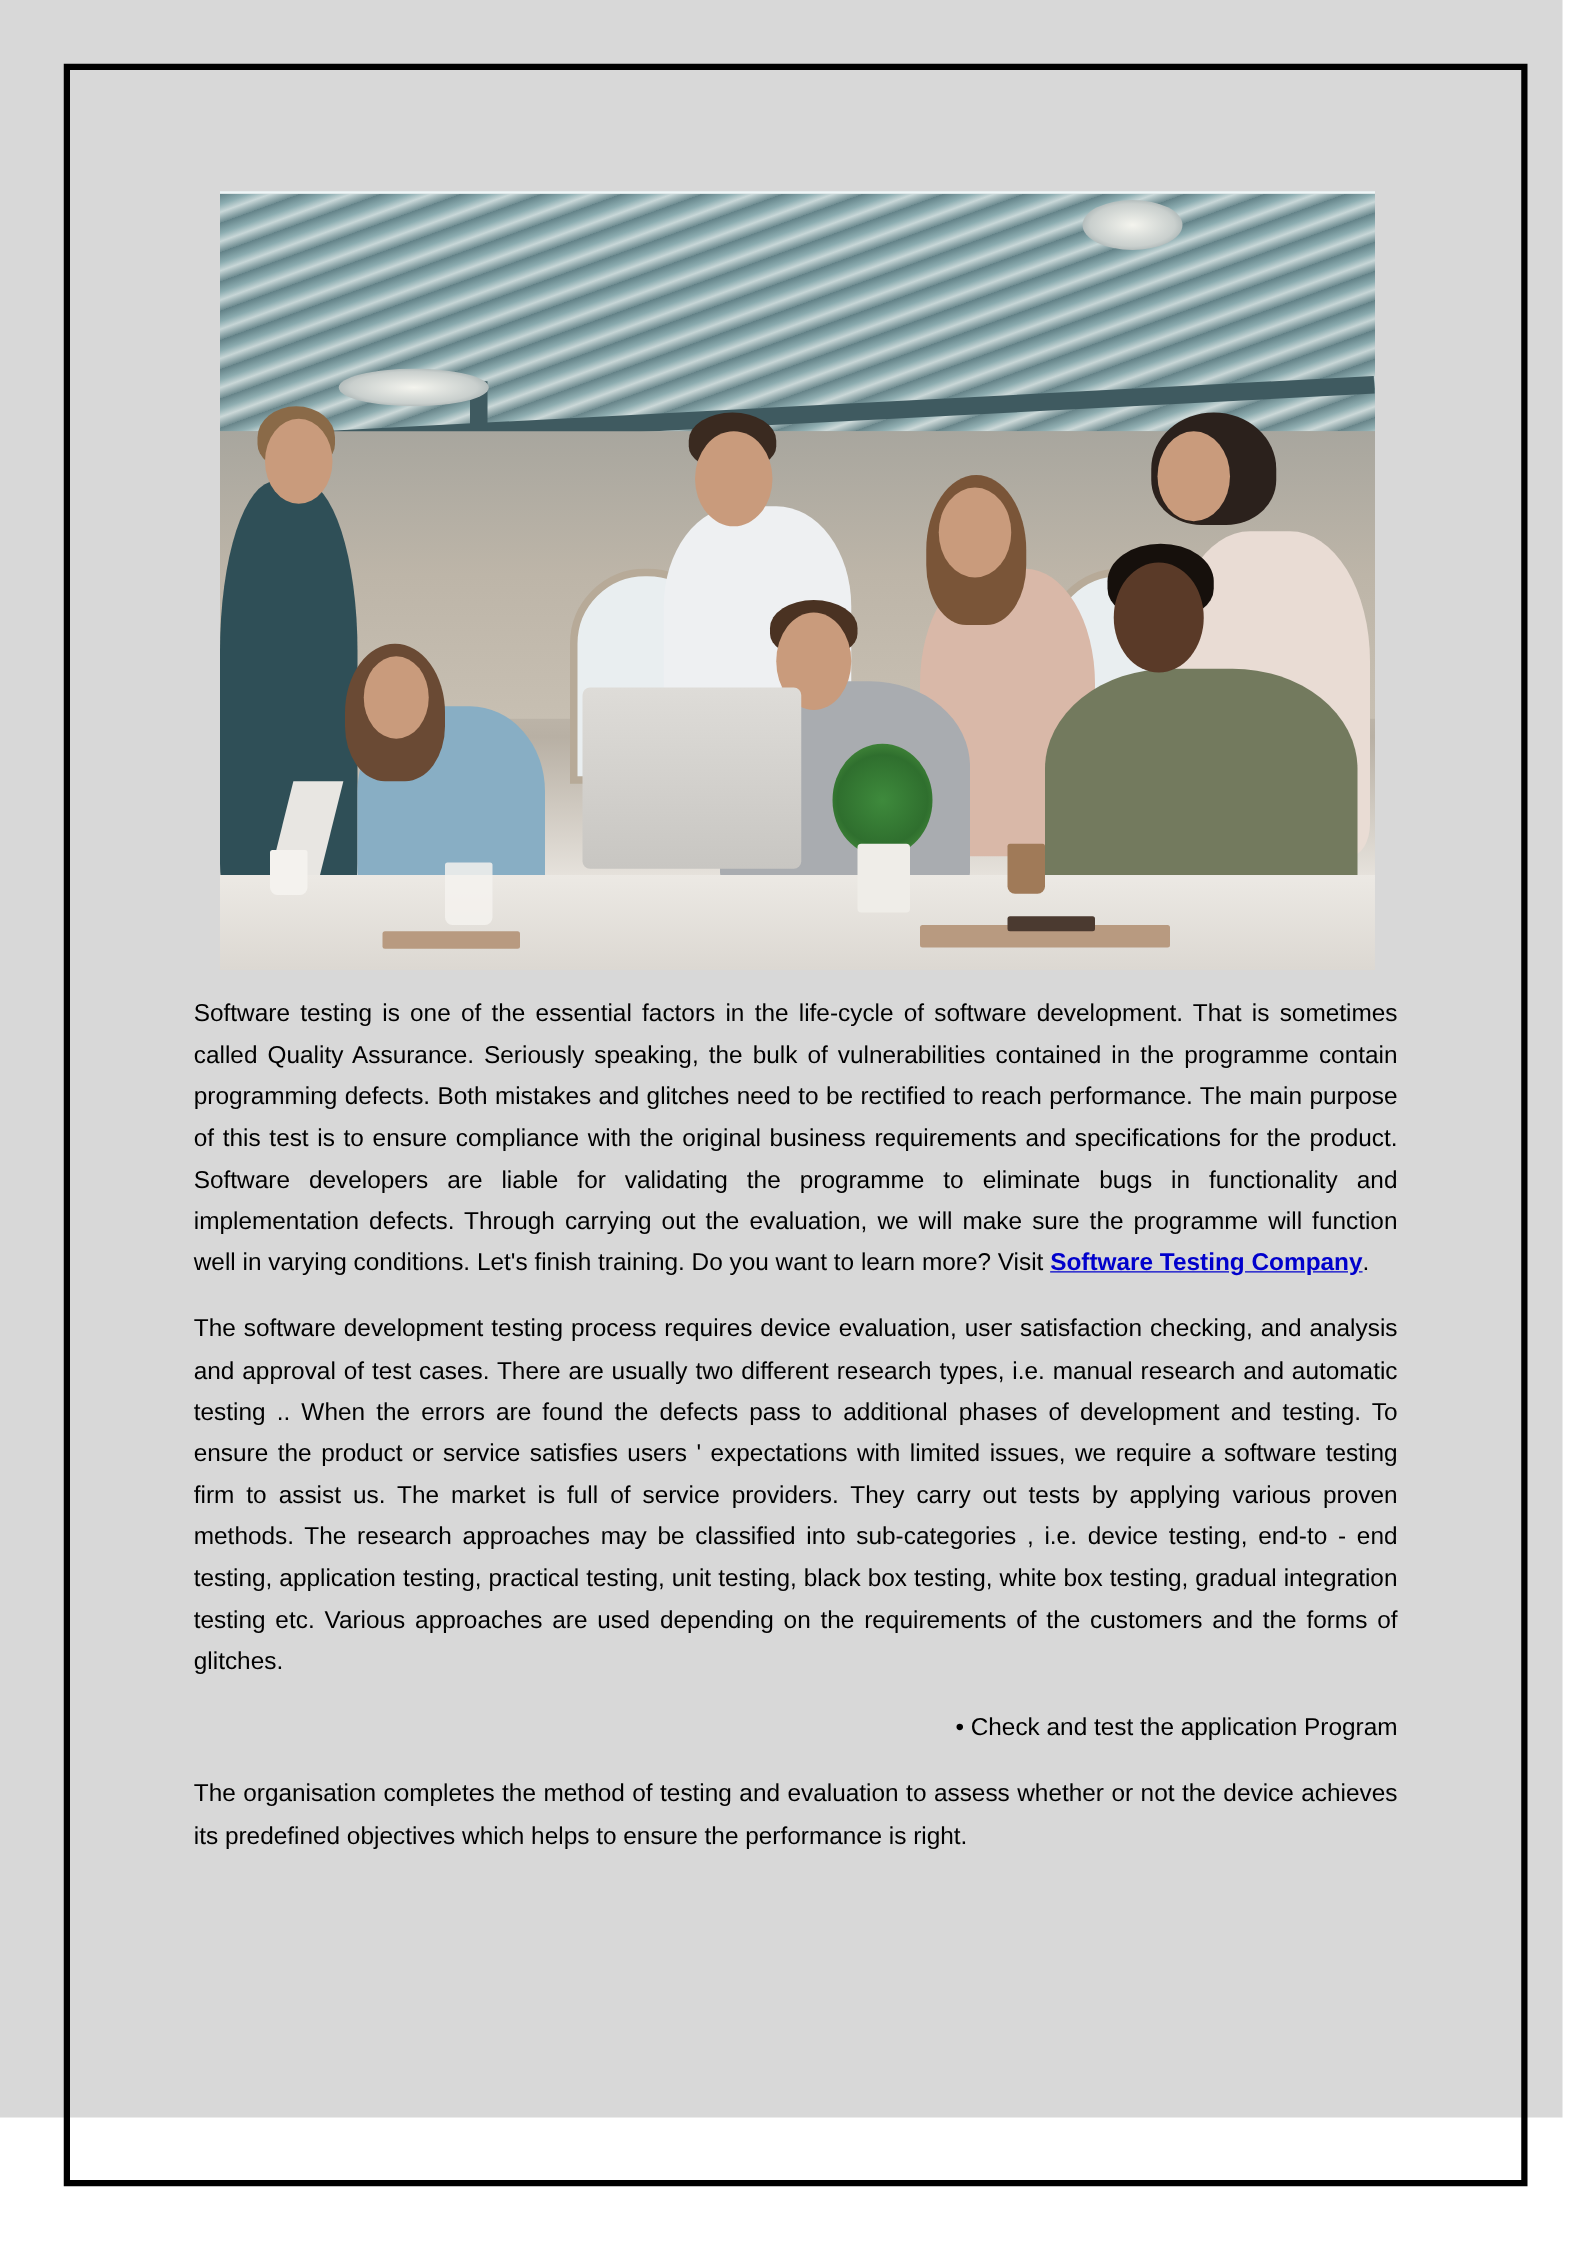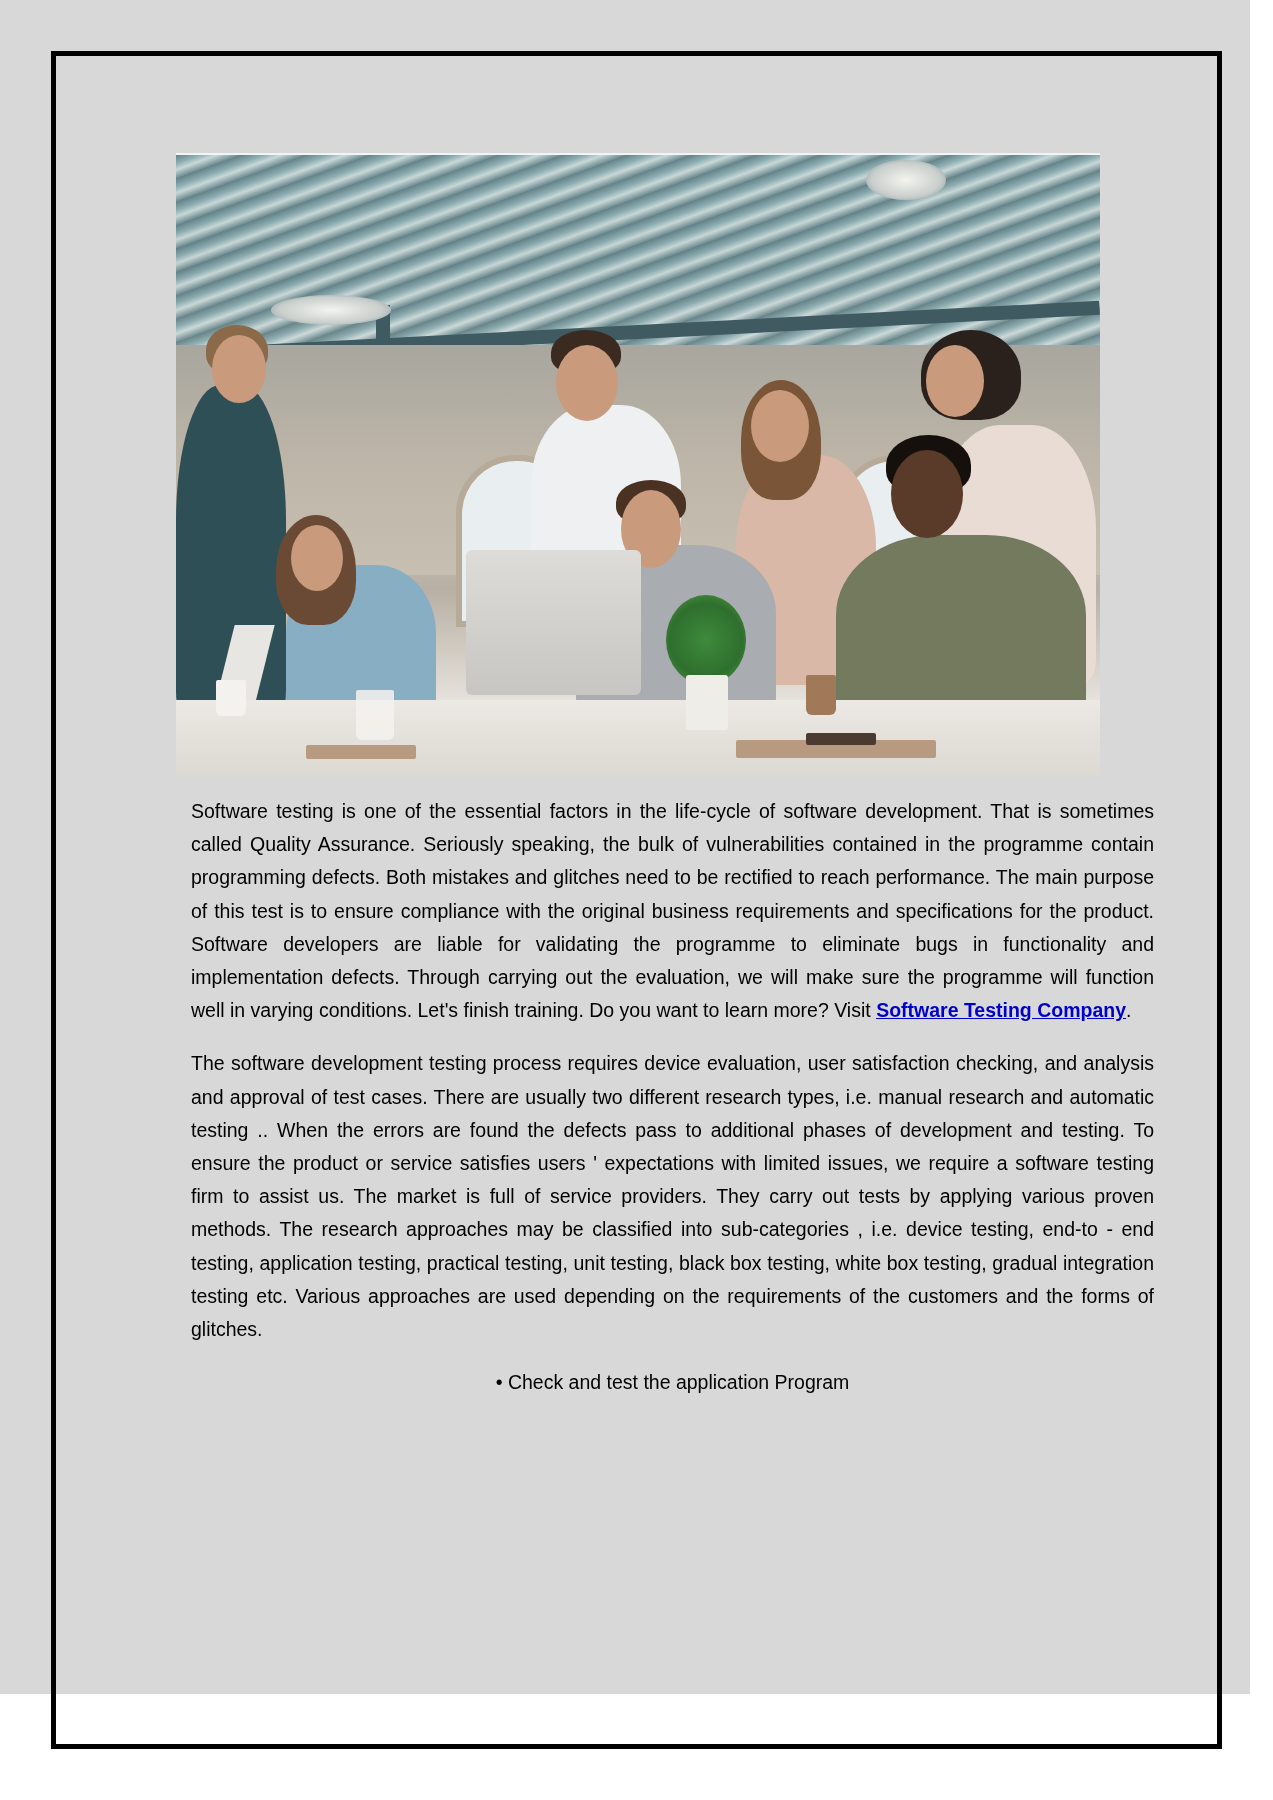--- a/index.html
+++ b/index.html
@@ -100,21 +100,20 @@
 
   .content {
     position: absolute;
     left: 155px;
     top: 795px;
     width: 963px;
     color: #000;
     font-family: "Liberation Sans", "DejaVu Sans", sans-serif;
     font-size: 19.5px;
     line-height: 33.2px;
-    margin-left: 36px;
   }
   .content p {
     margin: 0 0 20px 0;
     text-align: justify;
   }
   .link {
     color: #0000cc;
     font-weight: bold;
     text-decoration: underline;
     cursor: pointer;
@@ -174,14 +173,15 @@
   <div class="cup" style="left:180px;top:535px;width:38px;height:50px;opacity:.85;"></div>
   <div class="cup" style="left:630px;top:520px;width:30px;height:40px;background:#a07a58;"></div>
   <div class="book" style="left:130px;top:590px;width:110px;height:14px;"></div>
   <div class="book" style="left:560px;top:585px;width:200px;height:18px;"></div>
   <div class="book" style="left:630px;top:578px;width:70px;height:12px;background:#4b3a30;"></div>
 </div>
 
 <div class="content">
   <p><span>Software testing is one of the essential factors in the life-cycle of software development. That is sometimes called Quality Assurance. Seriously speaking, the bulk of vulnerabilities contained in the programme contain programming defects. Both mistakes and glitches need to be rectified to reach performance. The main purpose of this test is to ensure compliance with the original business requirements and specifications for the product. Software developers are liable for validating the programme to eliminate bugs in functionality and implementation defects. Through carrying out the evaluation, we will make sure the programme will function well in varying conditions. Let's finish training. Do you want to learn more? Visit </span><a class="link">Software Testing Company</a><span>.</span></p>
   <p>The software development testing process requires device evaluation, user satisfaction checking, and analysis and approval of test cases. There are usually two different research types, i.e. manual research and automatic testing .. When the errors are found the defects pass to additional phases of development and testing. To ensure the product or service satisfies users ' expectations with limited issues, we require a software testing firm to assist us. The market is full of service providers. They carry out tests by applying various proven methods. The research approaches may be classified into sub-categories , i.e. device testing, end-to - end testing, application testing, practical testing, unit testing, black box testing, white box testing, gradual integration testing etc. Various approaches are used depending on the requirements of the customers and the forms of glitches.</p>
-  <p style="text-align:center;">• Check and test the application Program</p>
+  <p style="text-align:right;">• Check and test the application Program</p>
+  <p>The organisation completes the method of testing and evaluation to assess whether or not the device achieves its predefined objectives which helps to ensure the performance is right.</p>
 </div>
 
 </body></html>

